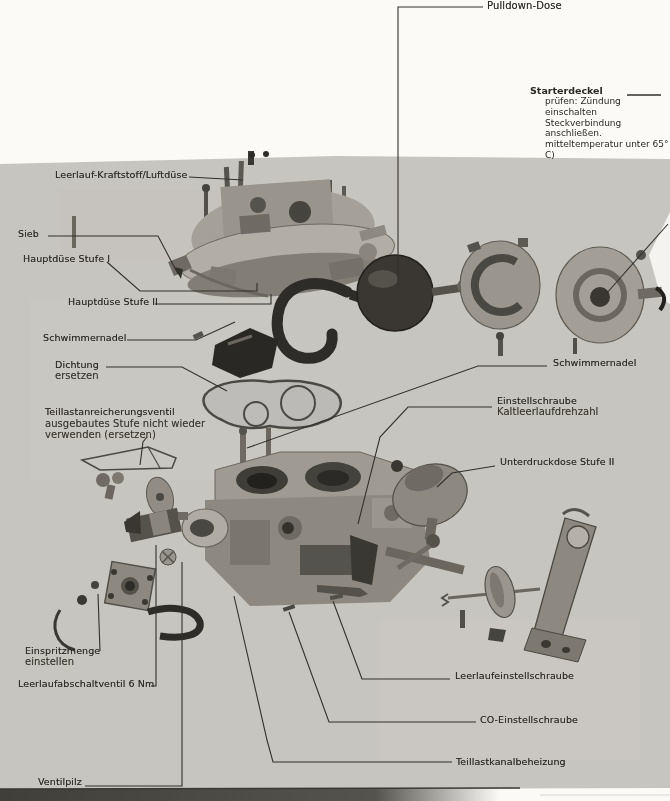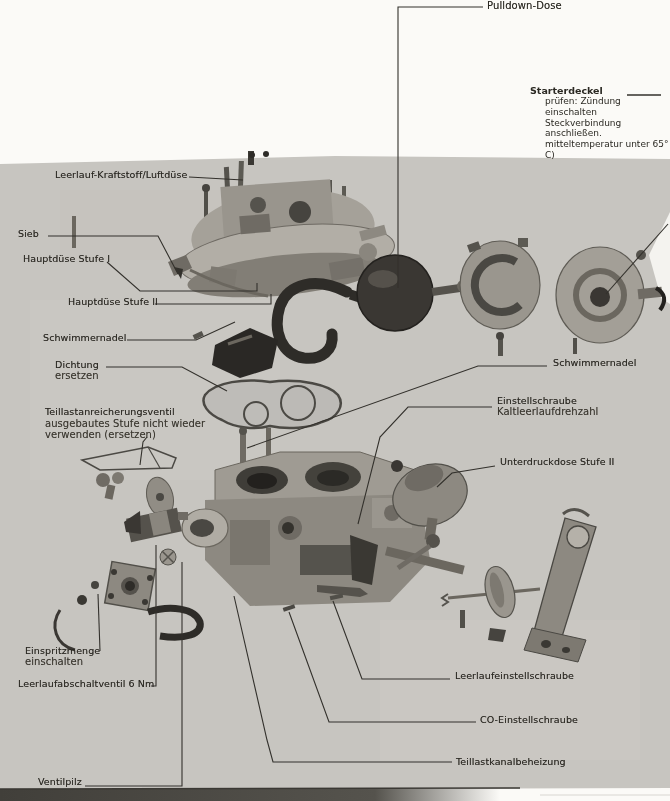--- a/index.html
+++ b/index.html
@@ -269,21 +269,21 @@
 <div class="note note-abs" style="left:45px;top:429px">verwenden (ersetzen)</div>
 
 <div class="lbl" style="left:553px;top:357px">Schwimmernadel</div>
 
 <div class="lbl" style="left:497px;top:395px">Einstellschraube</div>
 <div class="note note-abs" style="left:497px;top:406px">Kaltleerlaufdrehzahl</div>
 
 <div class="lbl" style="left:500px;top:456px">Unterdruckdose Stufe II</div>
 
 <div class="lbl" style="left:25px;top:645px">Einspritzmenge</div>
-<div class="note note-abs" style="left:25px;top:656px">einschalten</div>
+<div class="note note-abs" style="left:25px;top:656px">einstellen</div>
 
 <div class="lbl" style="left:18px;top:678px">Leerlaufabschaltventil 6 Nm</div>
 
 <div class="lbl" style="left:38px;top:776px">Ventilpilz</div>
 
 <div class="lbl" style="left:455px;top:670px">Leerlaufeinstellschraube</div>
 
 <div class="lbl" style="left:480px;top:714px">CO-Einstellschraube</div>
 
 <div class="lbl" style="left:456px;top:756px">Teillastkanalbeheizung</div>

